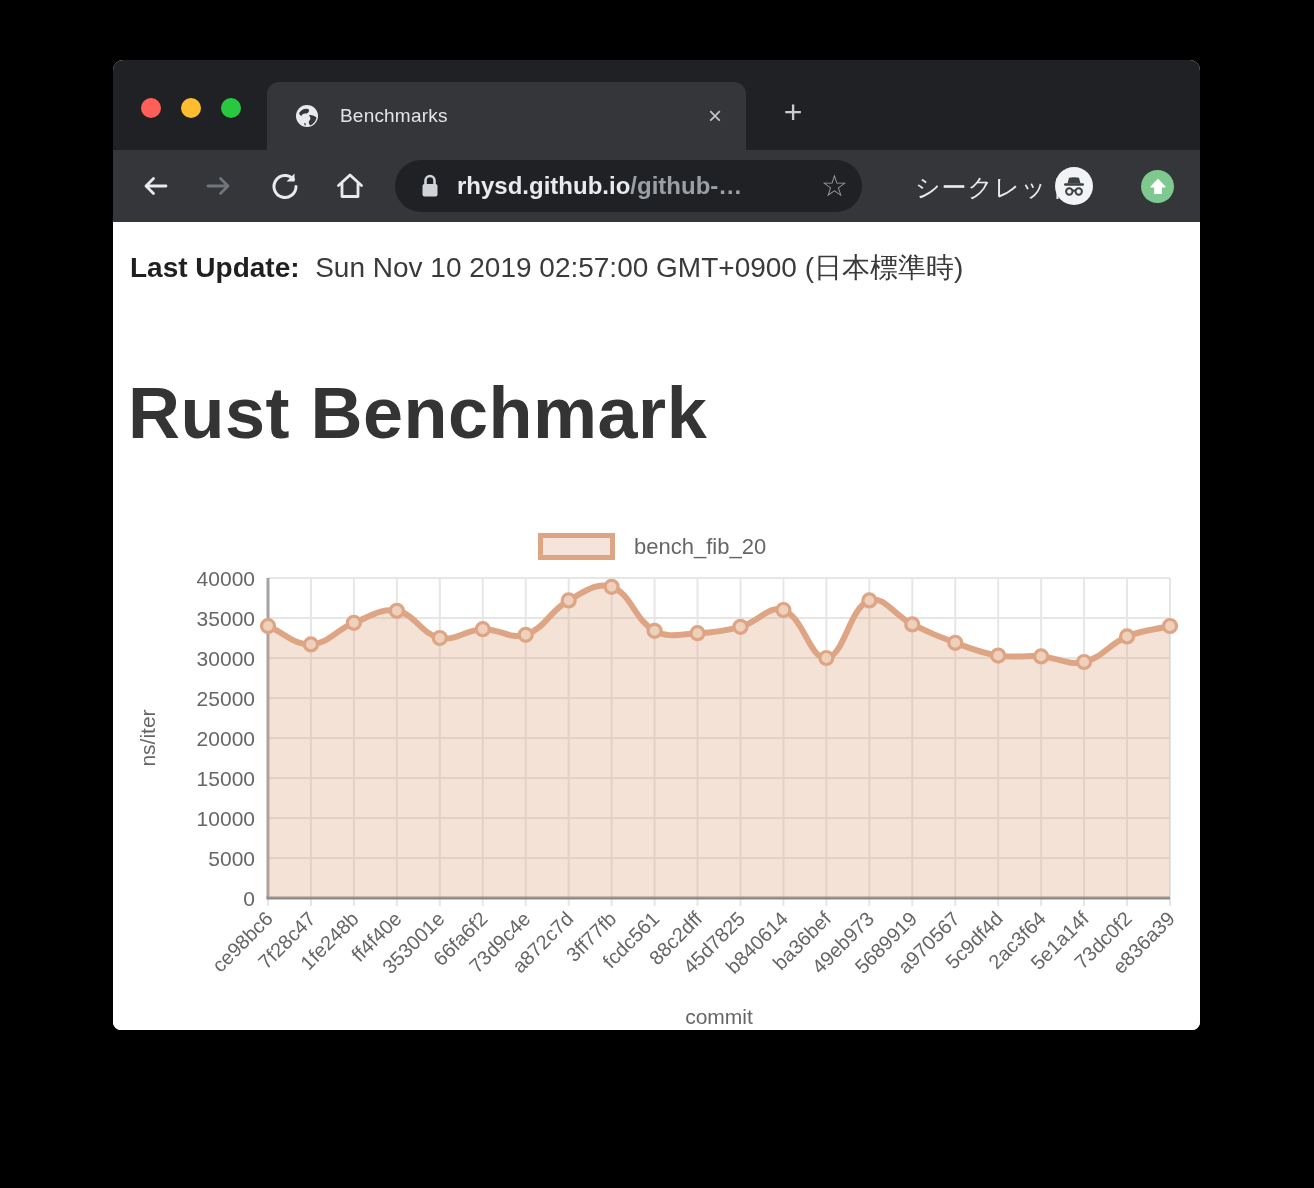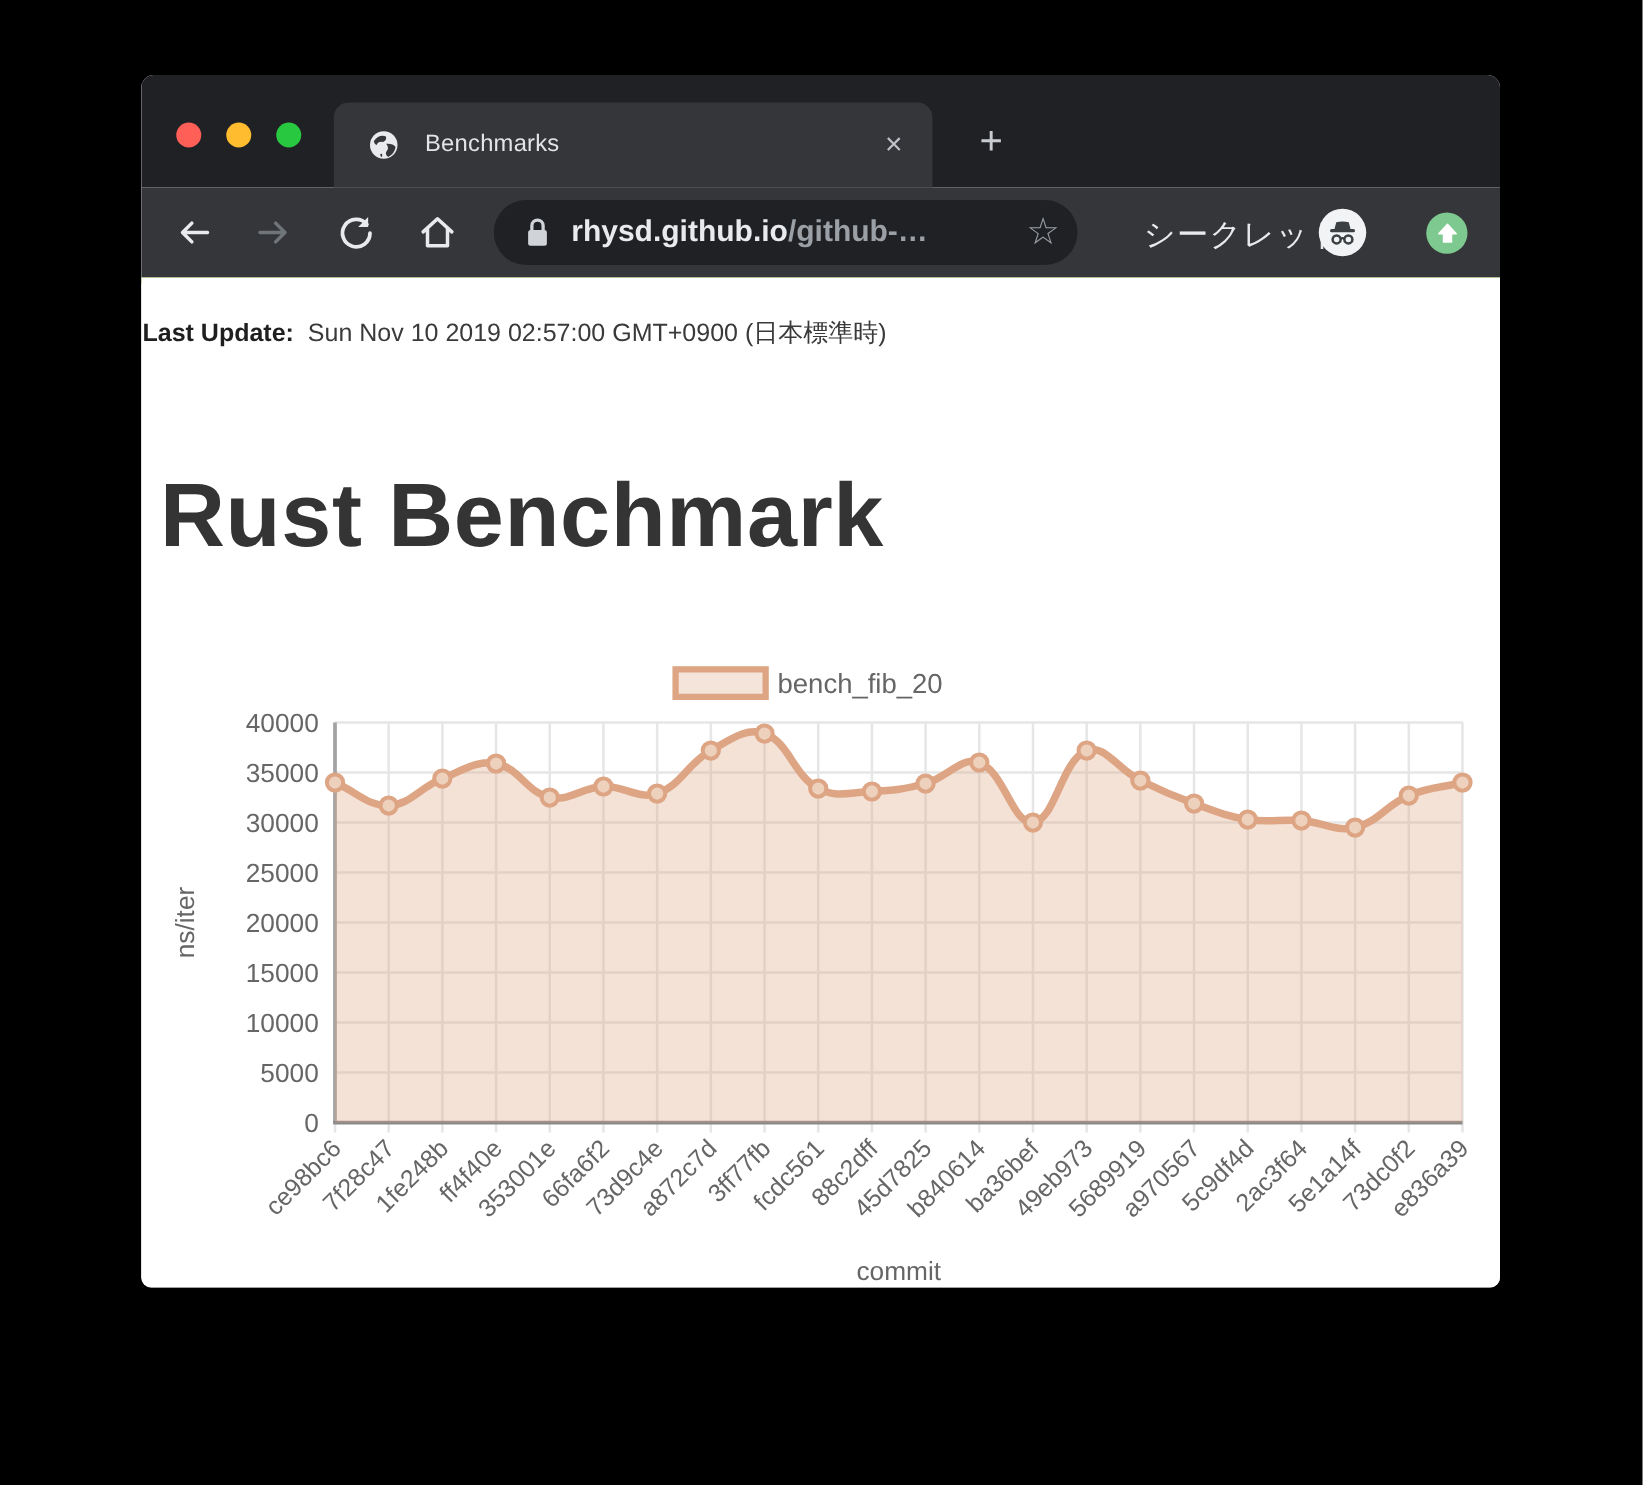--- a/index.html
+++ b/index.html
@@ -42,27 +42,27 @@
   .urltext{margin-left:14px;font-size:24px;white-space:nowrap;}
   .urltext .domain{color:#e8eaed;font-weight:700;}
   .urltext .path{color:#9aa0a6;font-weight:700;}
   .star{margin-left:auto;margin-right:14px;color:#9aa0a6;font-size:30px;line-height:30px;}
   .secret-label{position:absolute;left:802px;top:21px;color:#e8eaed;font-size:25px;letter-spacing:1px;}
   .badge{position:absolute;border-radius:50%;display:flex;align-items:center;justify-content:center;}
   .incog-badge{left:942px;top:17px;width:38px;height:38px;background:#f1f3f4;}
   .ext-badge{left:1028px;top:20px;width:33px;height:33px;background:#7ec98f;}
   
   .content{position:absolute;left:0;top:162px;width:100%;height:808px;background:#fff;color:#2e2e2e;}
-  .meta{position:absolute;left:1px;top:24px;font-size:20px;line-height:43px;color:#3a3a3a;}
+  .meta{position:absolute;left:17px;top:24px;font-size:28px;line-height:43px;color:#3a3a3a;}
   .meta b{color:#1f1f1f;}
   .meta a{color:#3c74f0;text-decoration:none;}
   h1.pagetitle{position:absolute;left:15px;top:150px;margin:0;font-size:72px;font-weight:700;color:#343434;letter-spacing:.5px;}
   .legend{position:absolute;left:425px;top:311px;display:flex;align-items:center;}
   .legend .swatch{width:67px;height:17px;background:#f5e4da;border:5px solid #dea584;}
-  .legend .lbl{margin-left:7px;font-size:22px;color:#666;}
+  .legend .lbl{margin-left:19px;font-size:22px;color:#666;}
   #chart-svg{position:absolute;left:0;top:330px;}
   #chart-svg text{font-family:"Liberation Sans","DejaVu Sans",sans-serif;}
 </style>
 </head>
 <body>
 
 <div class="window">
 
   <div class="tabstrip">
     <div class="traffic">

